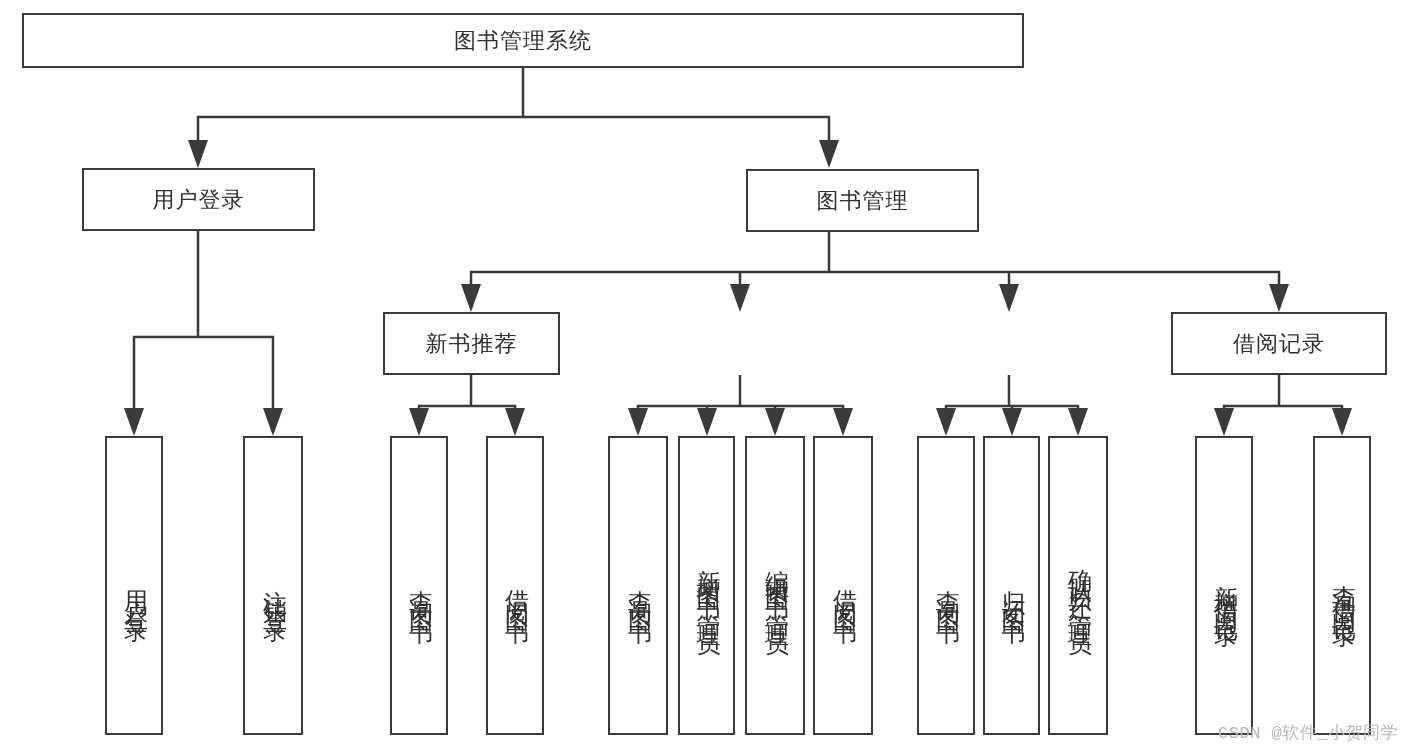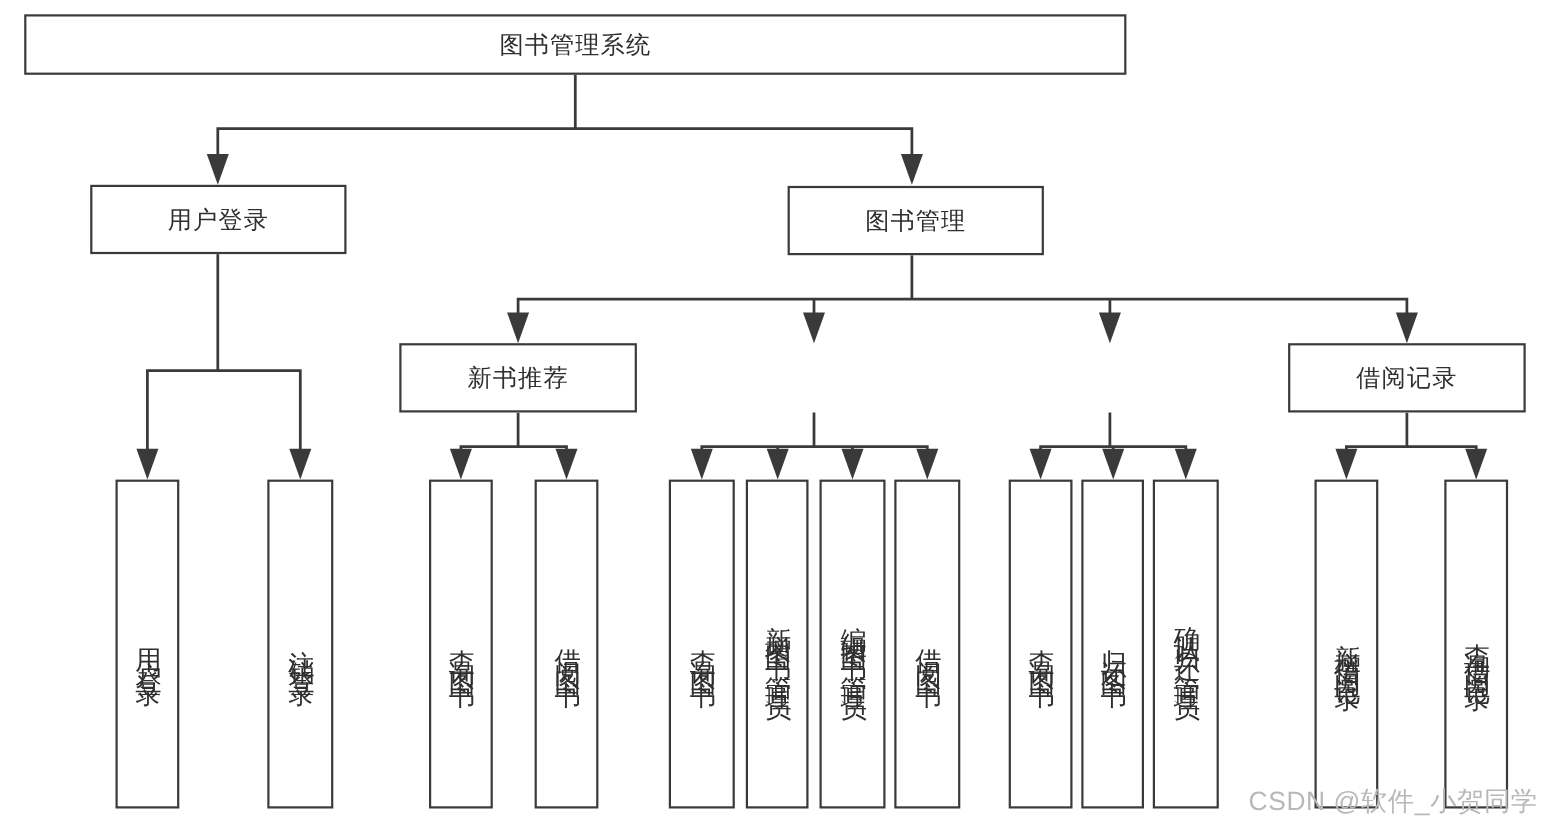--- a/index.html
+++ b/index.html
@@ -1,18 +1,18 @@
 <!DOCTYPE html>
 <html><head>
 <meta charset="utf-8">
 <style>
   html,body{margin:0;padding:0;background:#fff;}
   #canvas{
     position:relative;width:1405px;height:747px;background:#ffffff;
-    font-family:Liberation Sans, sans-serif;overflow:hidden;
+    font-family:Liberation Mono, monospace;overflow:hidden;
   }
   #wires{position:absolute;left:0;top:0;z-index:0;}
   .node{
     position:absolute;box-sizing:border-box;border:2px solid #3a3a3a;background:#fff;
     display:flex;align-items:center;justify-content:center;z-index:1;
     color:#2f2f2f;font-size:22px;letter-spacing:1px;white-space:nowrap;
   }
   .leaf{
     position:absolute;box-sizing:border-box;border:2px solid #3a3a3a;background:#fff;
     display:flex;align-items:center;justify-content:center;z-index:1;
@@ -20,21 +20,21 @@
   }
   .leaf span{
     writing-mode:vertical-lr;text-orientation:upright;
     font-size:24px;line-height:1;display:block;
   }
   .vs4 span{letter-spacing:10px;margin-bottom:-10px;}
   .vs6 span{letter-spacing:8px;margin-bottom:-8px;}
   .vs9 span{letter-spacing:9px;margin-bottom:-9px;}
   #watermark{
     position:absolute;right:7px;bottom:3px;z-index:2;
-    color:#b8b8b8;font-size:24px;letter-spacing:.5px;white-space:nowrap;
+    color:#b8b8b8;font-size:17px;letter-spacing:.5px;white-space:nowrap;
   }
 </style>
 </head>
 <body>
 
 <div id="canvas">
 
   <svg id="wires" width="1405" height="747" viewBox="0 0 1405 747">
     <g stroke="#3a3a3a" stroke-width="2.5" fill="none">
 
@@ -87,25 +87,25 @@
     </g>
   </svg>
 
   <div class="node" style="left:22px;top:13px;width:1002px;height:55px">
     <span>图书管理系统</span>
   </div>
 
   <div class="node" style="left:82px;top:168px;width:233px;height:63px">
     <span>用户登录</span>
   </div>
-  <div class="node" style="left:716px;top:169px;width:233px;height:63px">
+  <div class="node" style="left:746px;top:169px;width:233px;height:63px">
     <span>图书管理</span>
   </div>
 
-  <div class="node" style="left:363px;top:312px;width:216px;height:63px">
+  <div class="node" style="left:383px;top:312px;width:177px;height:63px">
     <span>新书推荐</span>
   </div>
   <div class="node" style="left:1171px;top:312px;width:216px;height:63px">
     <span>借阅记录</span>
   </div>
 
   <div class="leaf vs4" style="left:105px;width:58px">
     <span>用户登录</span>
   </div>
   <div class="leaf vs4" style="left:243px;width:60px">

